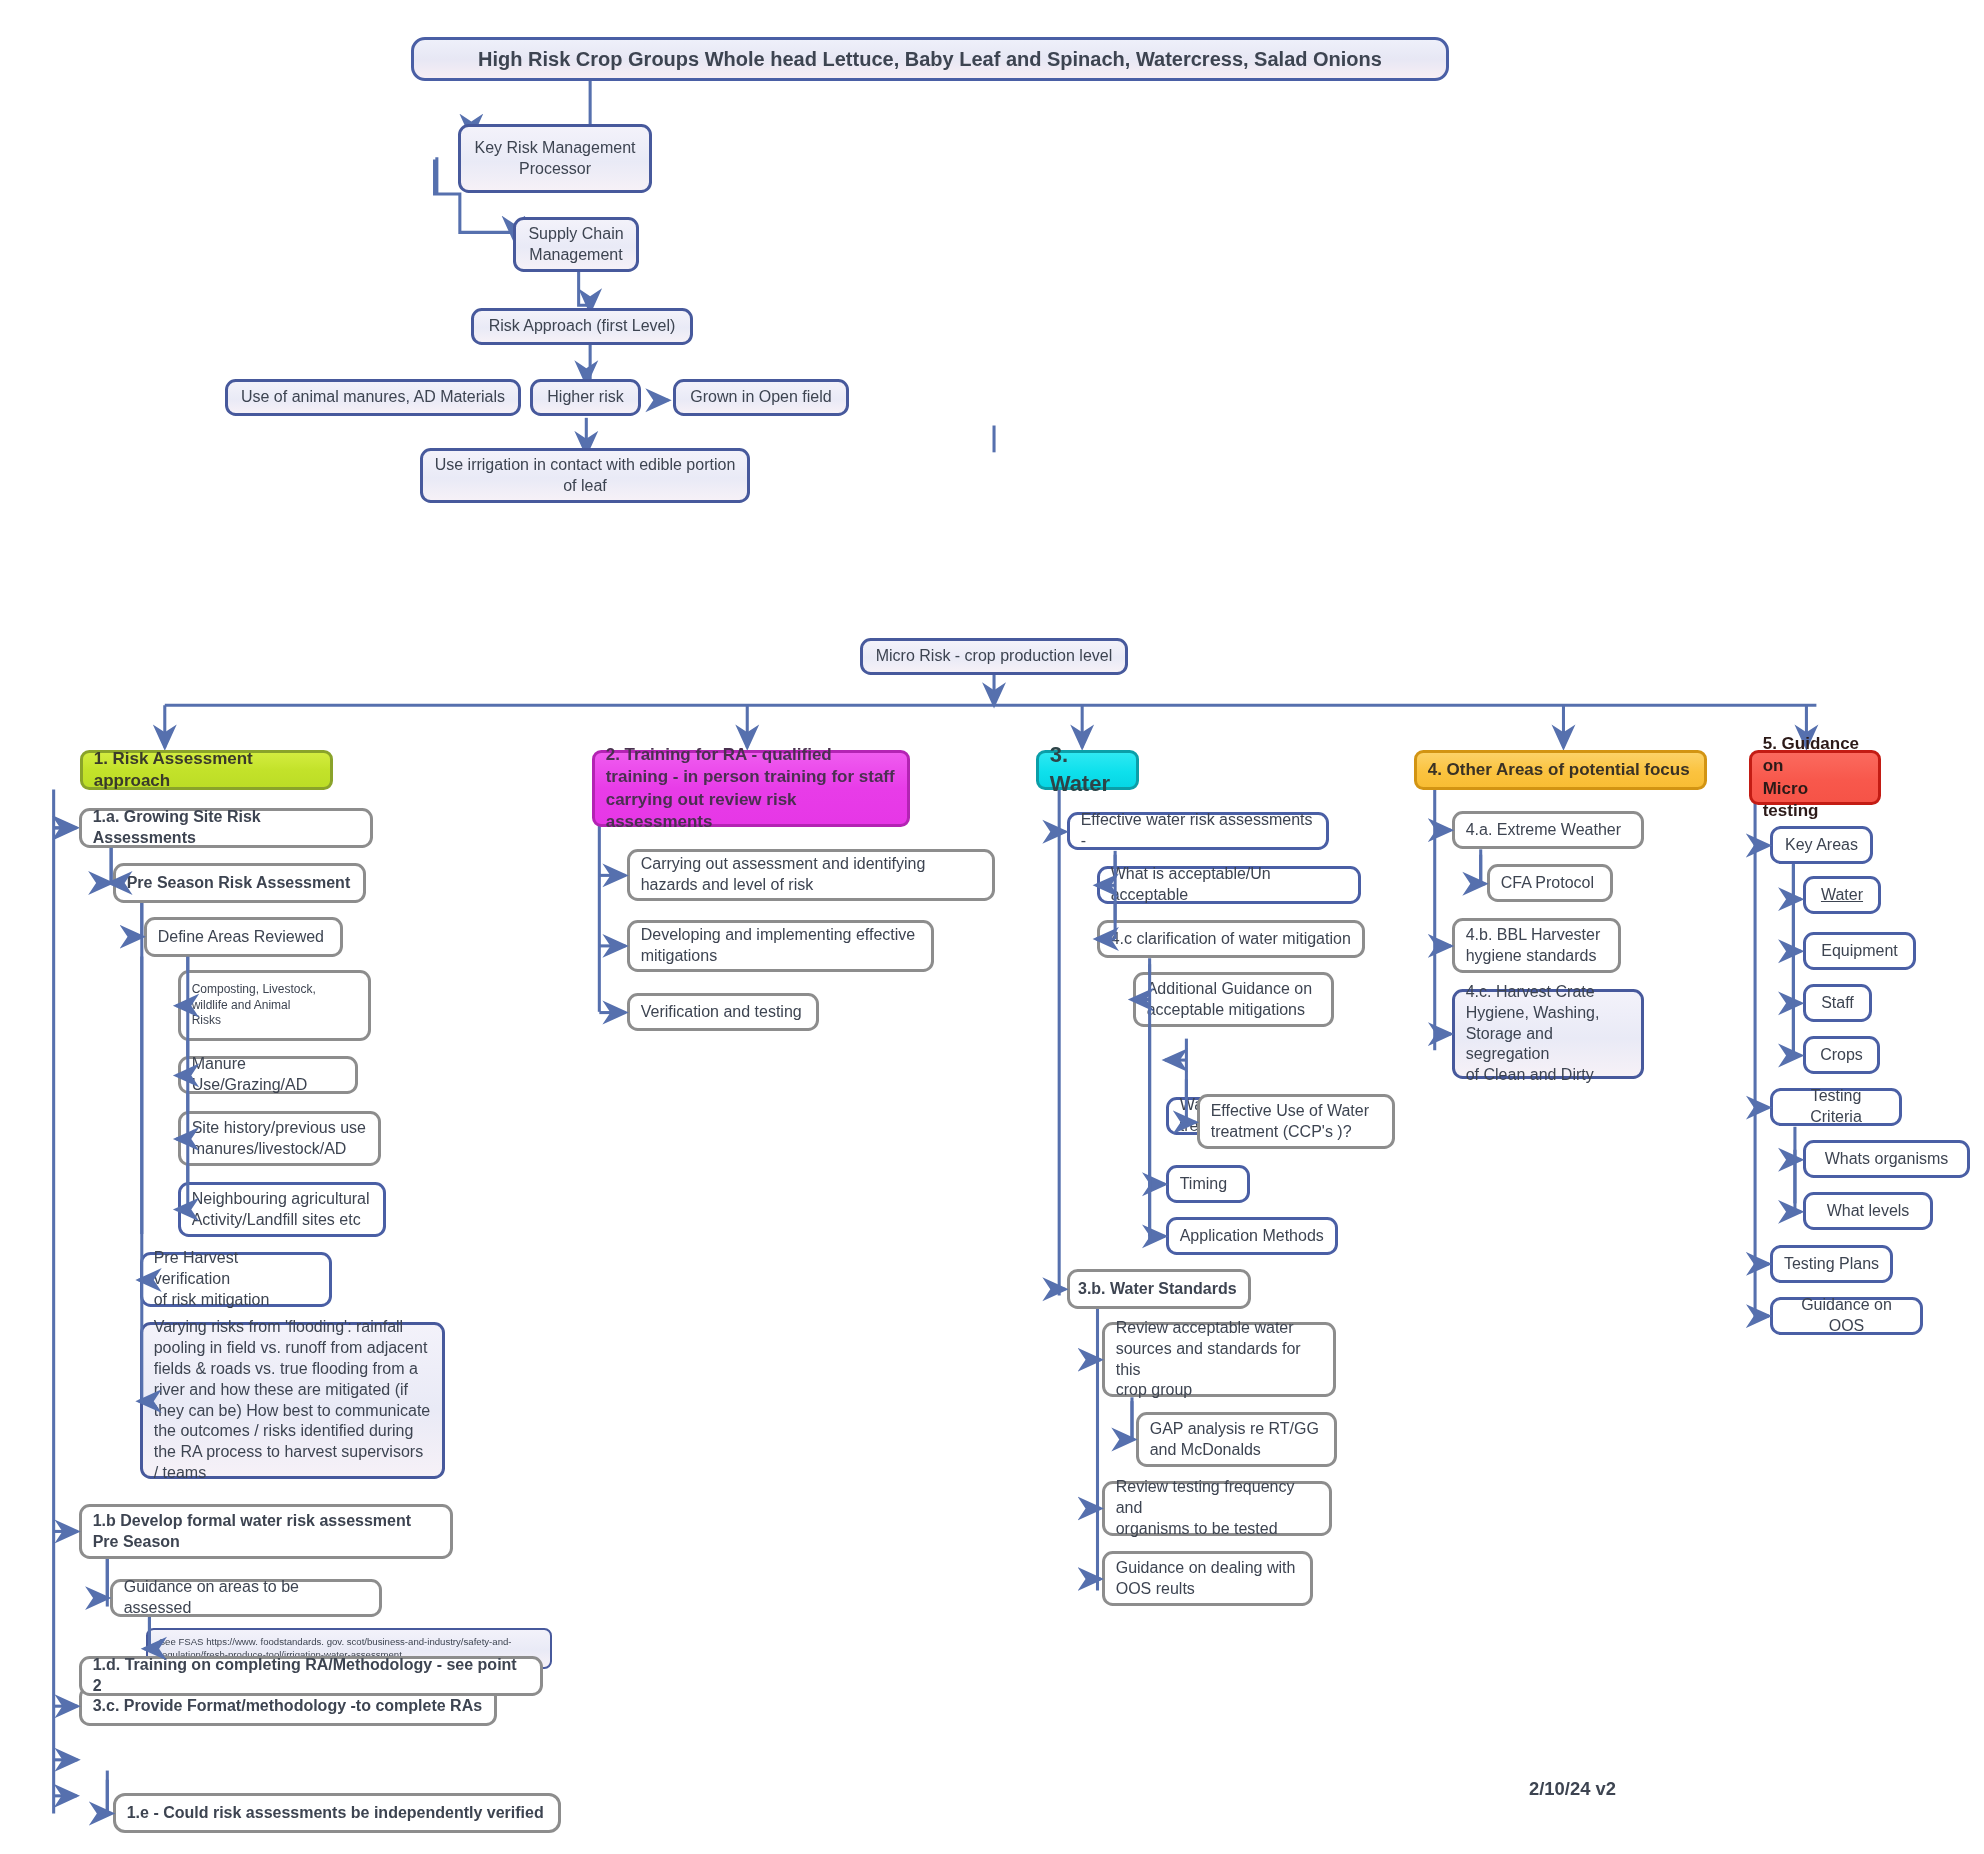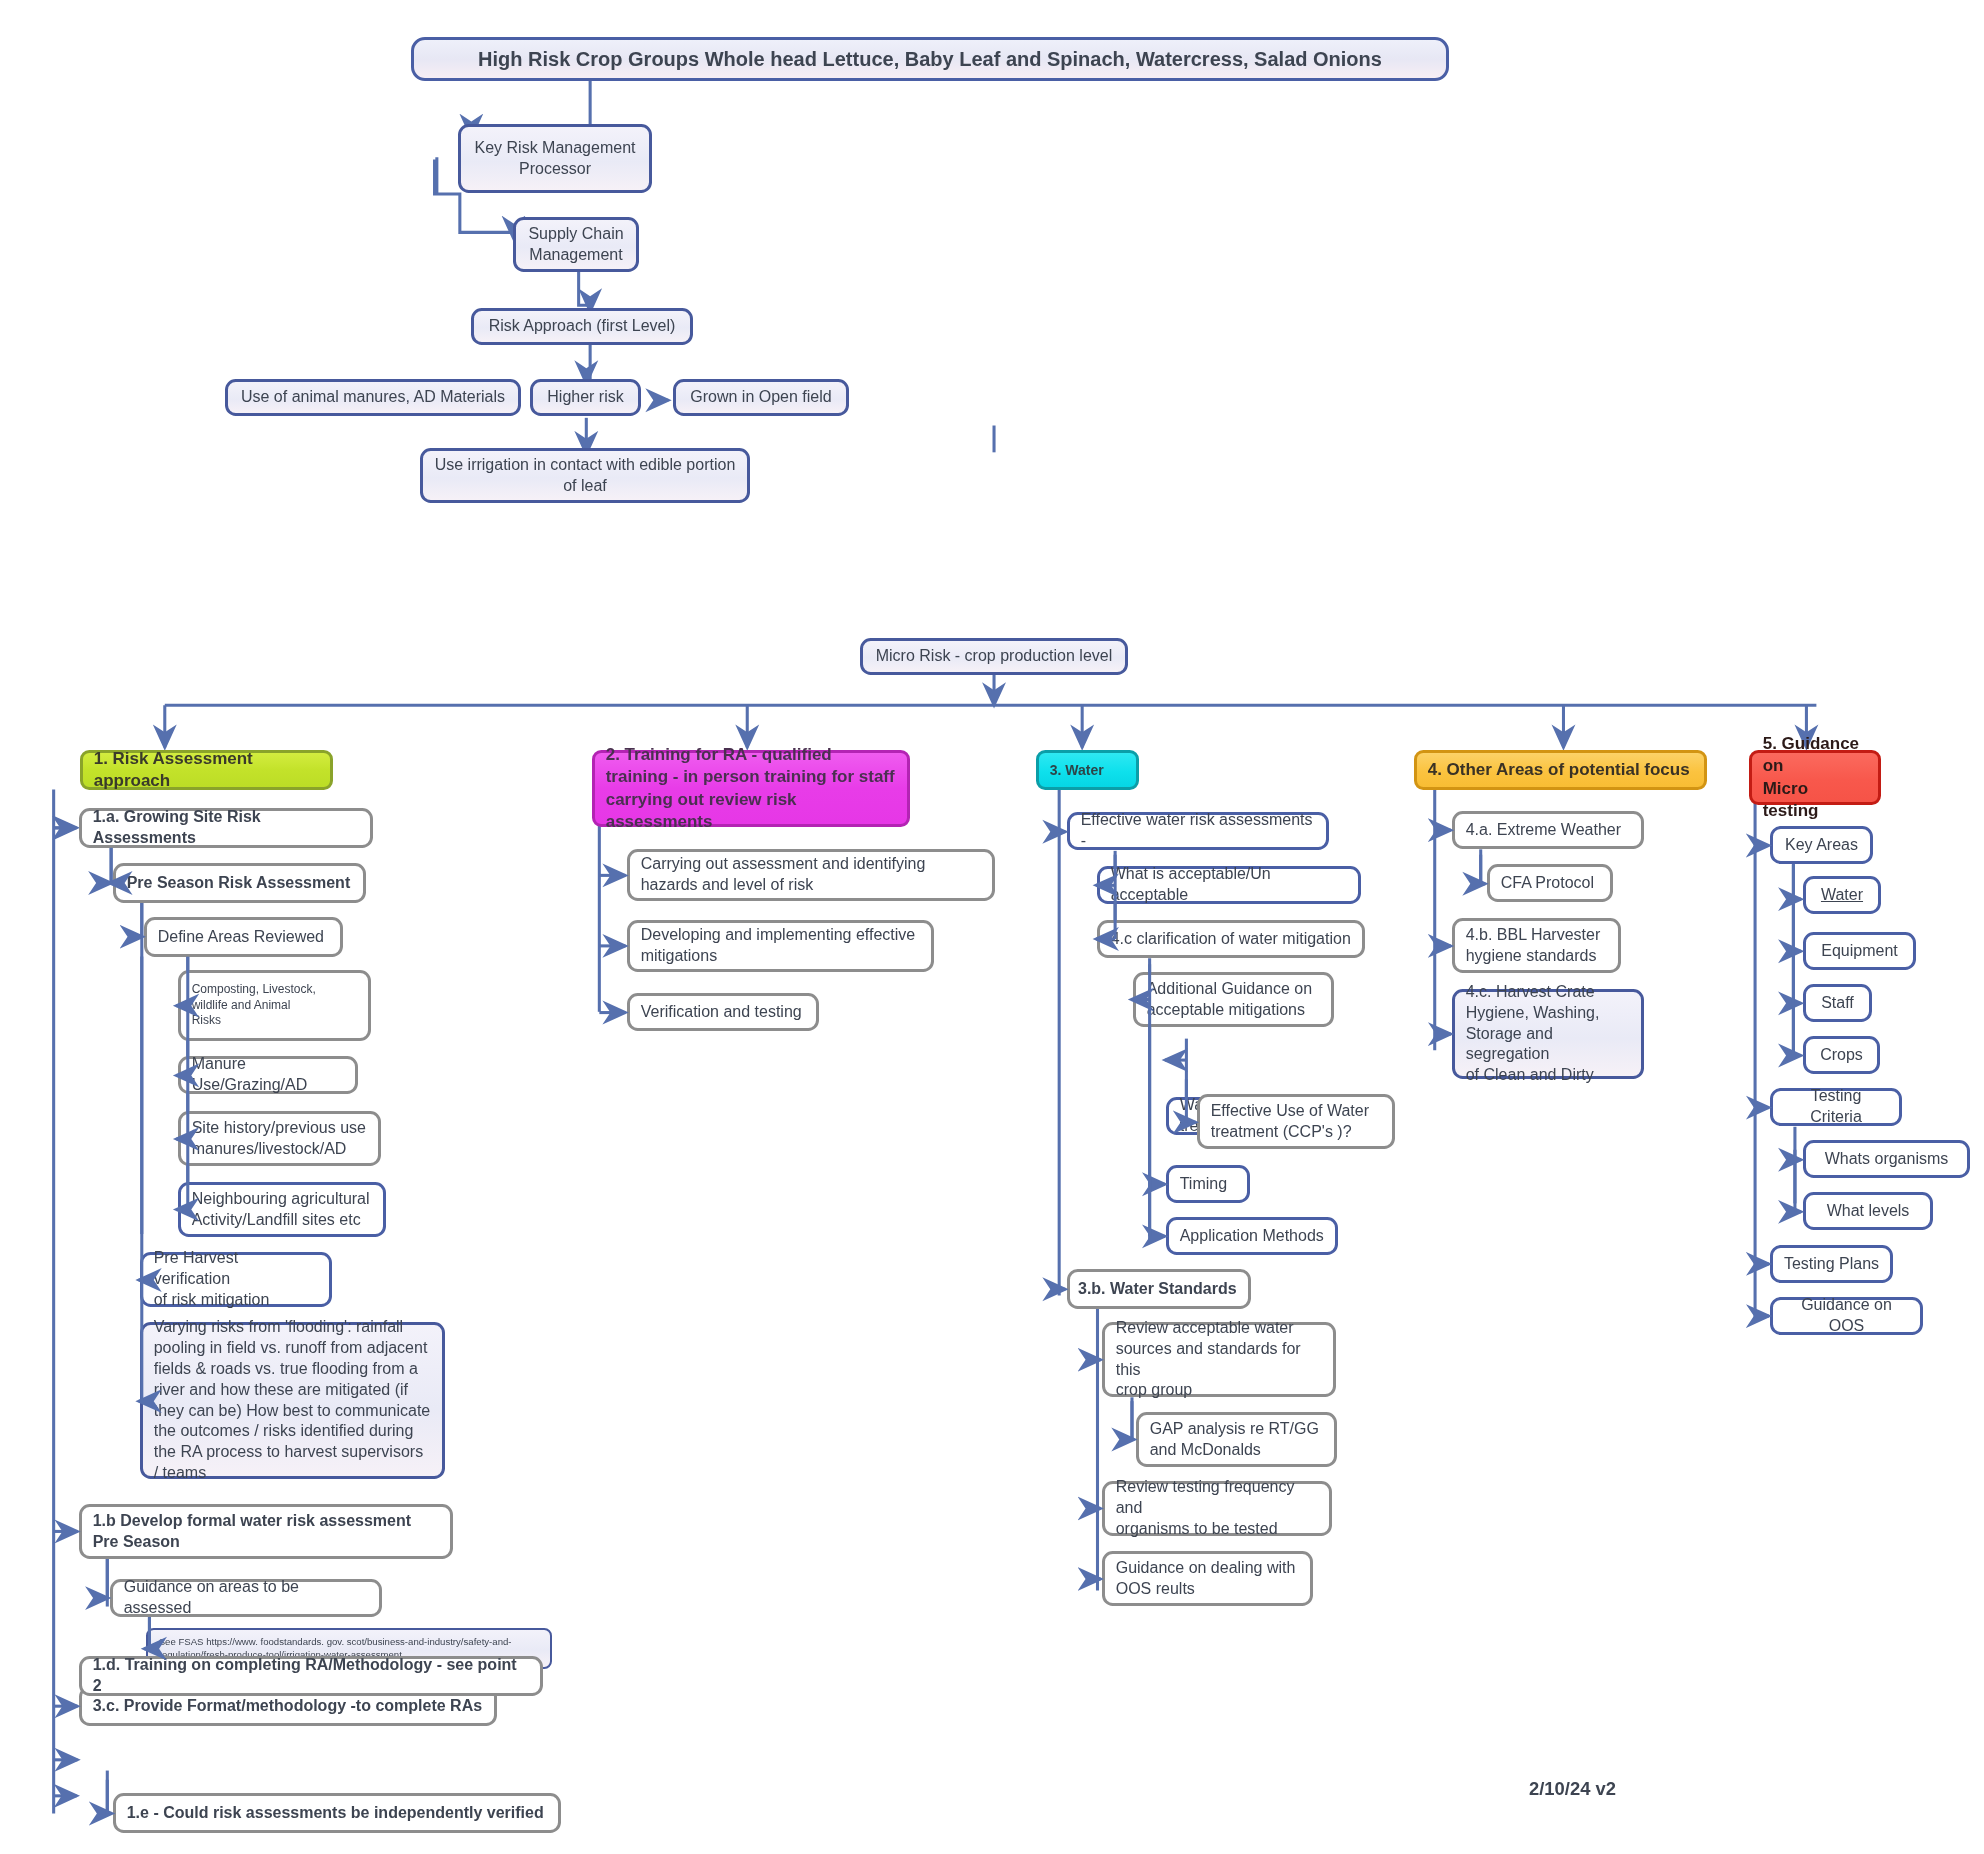--- a/index.html
+++ b/index.html
@@ -250,41 +250,41 @@
   </div>
 
   <div class="node v-gray pad left bold" style="left:79px;top:1686px;width:418px;height:40px;font-size:16px;">
     <span>3.c. Provide Format/methodology  -to complete RAs</span>
   </div>
 
   <div class="node v-gray pad left bold" style="left:79px;top:1656px;width:464px;height:40px;font-size:16px;">
     <span>1.d. Training on completing RA/Methodology - see point 2</span>
   </div>
 
-  <div class="node v-gray pad left bold" style="left:113px;top:1793px;width:448px;height:40px;font-size:16px;">
+  <div class="node v-gray pad left bold" style="left:113px;top:1793px;width:448px;height:40px;font-size:16px;border-radius:12px;">
     <span>1.e - Could risk assessments be independently  verified</span>
   </div>
 
   <div class="node v-magenta pad left" style="left:592px;top:750px;width:318px;height:77px;font-size:17px;white-space:normal;">
     <span>2. Training for RA - qualified training - in person training for staff carrying out review risk assessments</span>
   </div>
 
   <div class="node v-gray pad left" style="left:627px;top:849px;width:368px;height:52px;font-size:16px;white-space:normal;">
     <span>Carrying out assessment and identifying hazards and level of risk</span>
   </div>
 
   <div class="node v-gray pad left" style="left:627px;top:920px;width:307px;height:52px;font-size:16px;white-space:normal;">
     <span>Developing and implementing effective mitigations</span>
   </div>
 
   <div class="node v-gray pad left" style="left:627px;top:993px;width:192px;height:38px;font-size:16px;">
     <span>Verification and testing</span>
   </div>
 
-  <div class="node v-cyan pad left" style="left:1036px;top:750px;width:103px;height:40px;font-size:14px;">
+  <div class="node v-cyan pad left" style="left:1036px;top:750px;width:103px;height:40px;font-size:22px;">
     <span>3.  Water</span>
   </div>
 
   <div class="node v-blue-white pad left" style="left:1067px;top:812px;width:262px;height:38px;font-size:16px;">
     <span>Effective water risk assessments -</span>
   </div>
 
   <div class="node v-blue-white pad left" style="left:1097px;top:866px;width:264px;height:38px;font-size:16px;">
     <span>What is acceptable/Un acceptable</span>
   </div>

